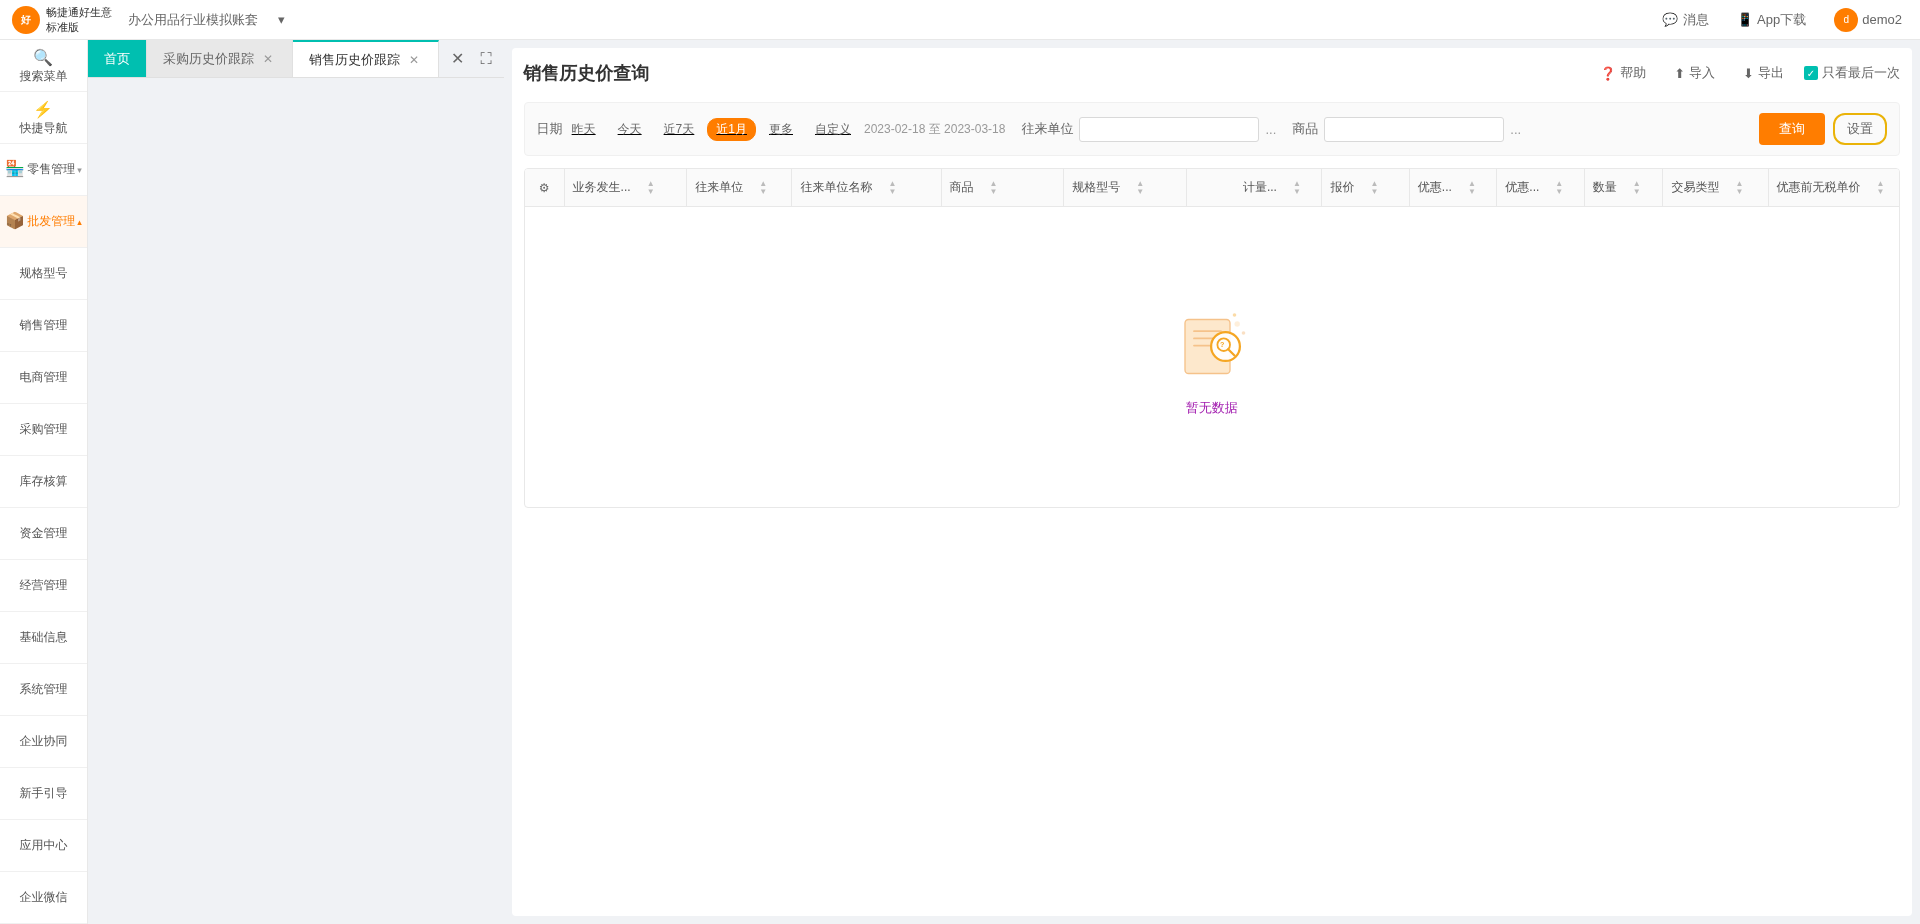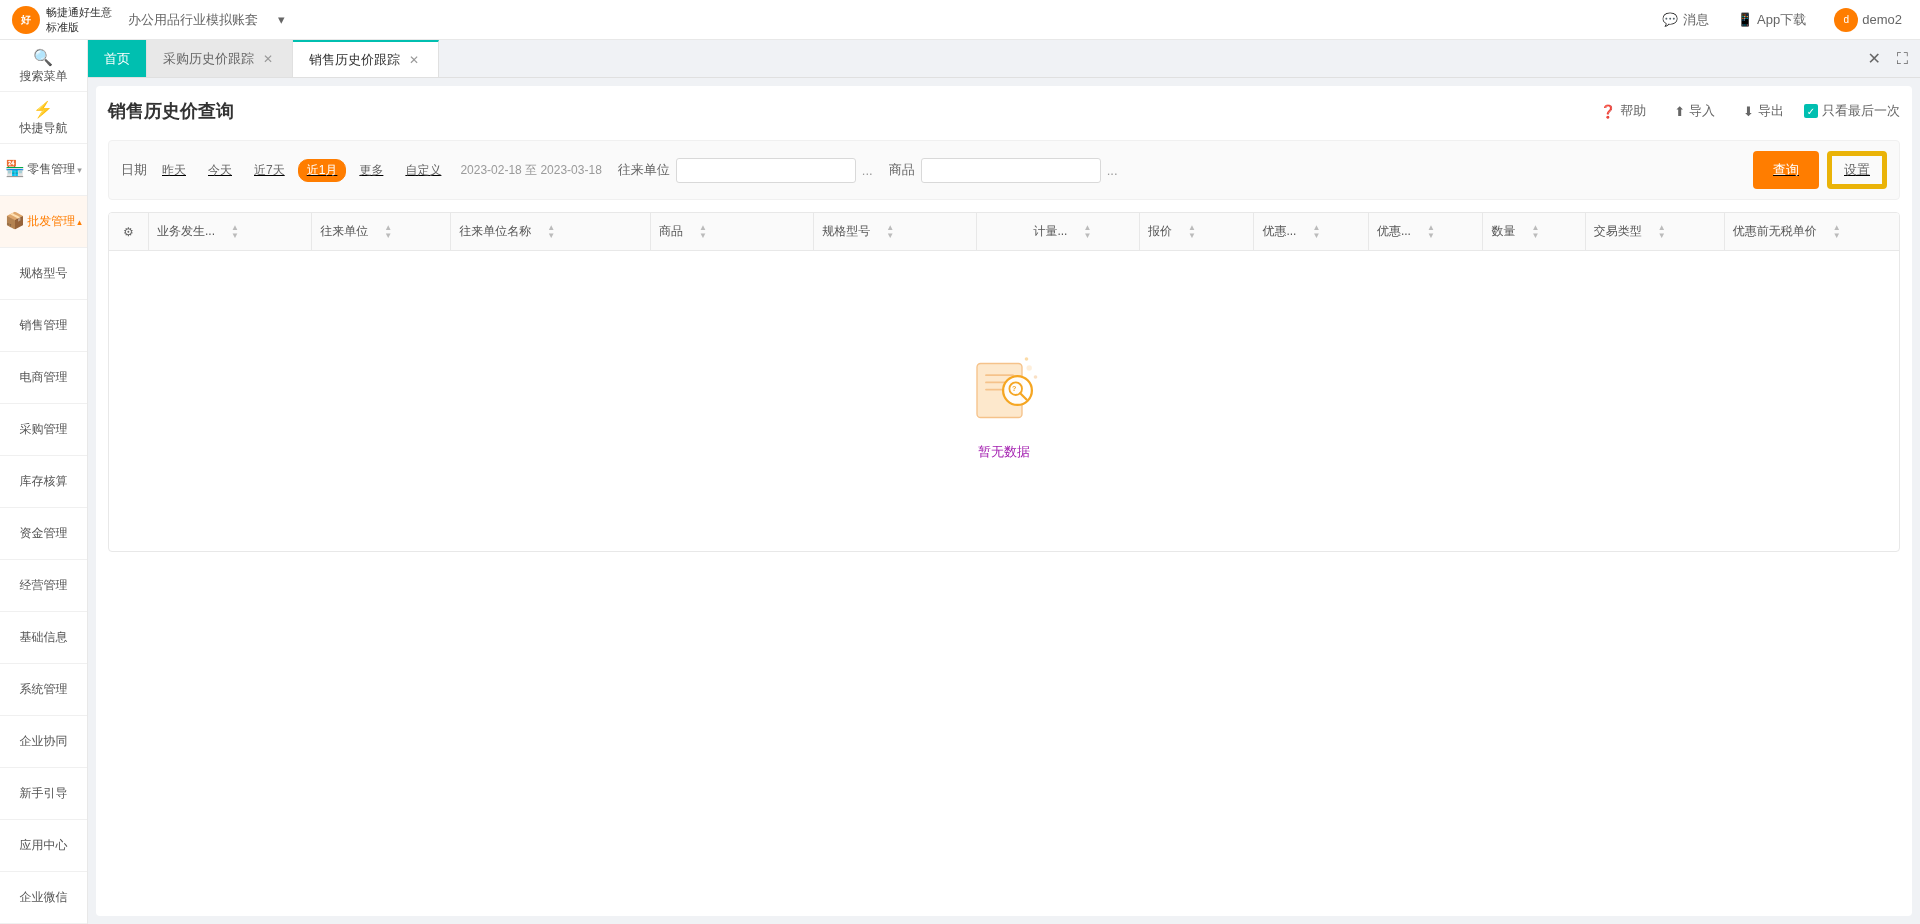--- a/index.html
+++ b/index.html
@@ -118,21 +118,21 @@
     .sidebar-item .item-label {
       font-size: 12px;
       text-align: center;
       line-height: 1.2;
     }
 
     
     .content-area {
       flex: 1;
       display: flex;
-      flex-direction: column;
+      flex-direction: row;
       overflow: hidden;
       background: #f0f2f5;
     }
 
     
     .tab-bar {
       height: 38px;
       background: #f0f2f5;
       display: flex;
       align-items: stretch;
@@ -252,21 +252,20 @@
       margin-bottom: 12px;
       flex-wrap: wrap;
       background: #fafafa;
       padding: 10px 12px;
       border-radius: 4px;
       border: 1px solid #f0f0f0;
     }
     .filter-group {
       display: flex;
       align-items: center;
-      gap: 6px;
     }
     .filter-label {
       color: #666;
       font-size: 13px;
       white-space: nowrap;
     }
     .date-options {
       display: flex;
       align-items: center;
       gap: 4px;
@@ -313,32 +312,31 @@
       color: white;
       border: none;
       border-radius: 4px;
       padding: 6px 20px;
       font-size: 13px;
       cursor: pointer;
       white-space: nowrap;
     }
     .settings-btn {
       background: none;
-      border: 5px solid #eab308;
-      border-radius: 4px;
+      border: 2px solid #eab308;
+      border-radius: 12px;
       padding: 5px 12px;
       font-size: 13px;
       cursor: pointer;
       color: #666;
     }
     .filter-right {
       margin-left: auto;
       display: flex;
       gap: 8px;
-      text-decoration: underline;
     }
 
     
     .table-container {
       border: 1px solid #e8e8e8;
       border-radius: 4px;
       overflow: hidden;
     }
     .table-header {
       display: flex;

